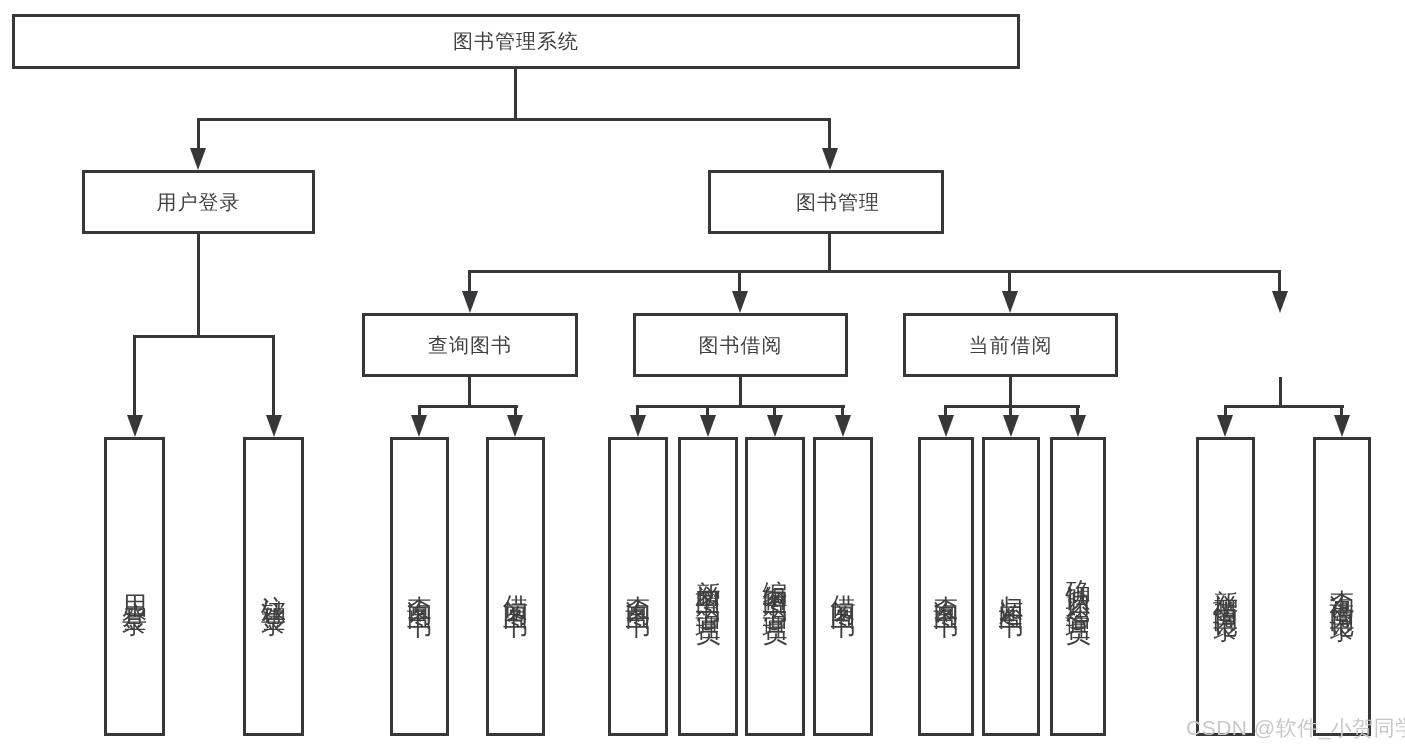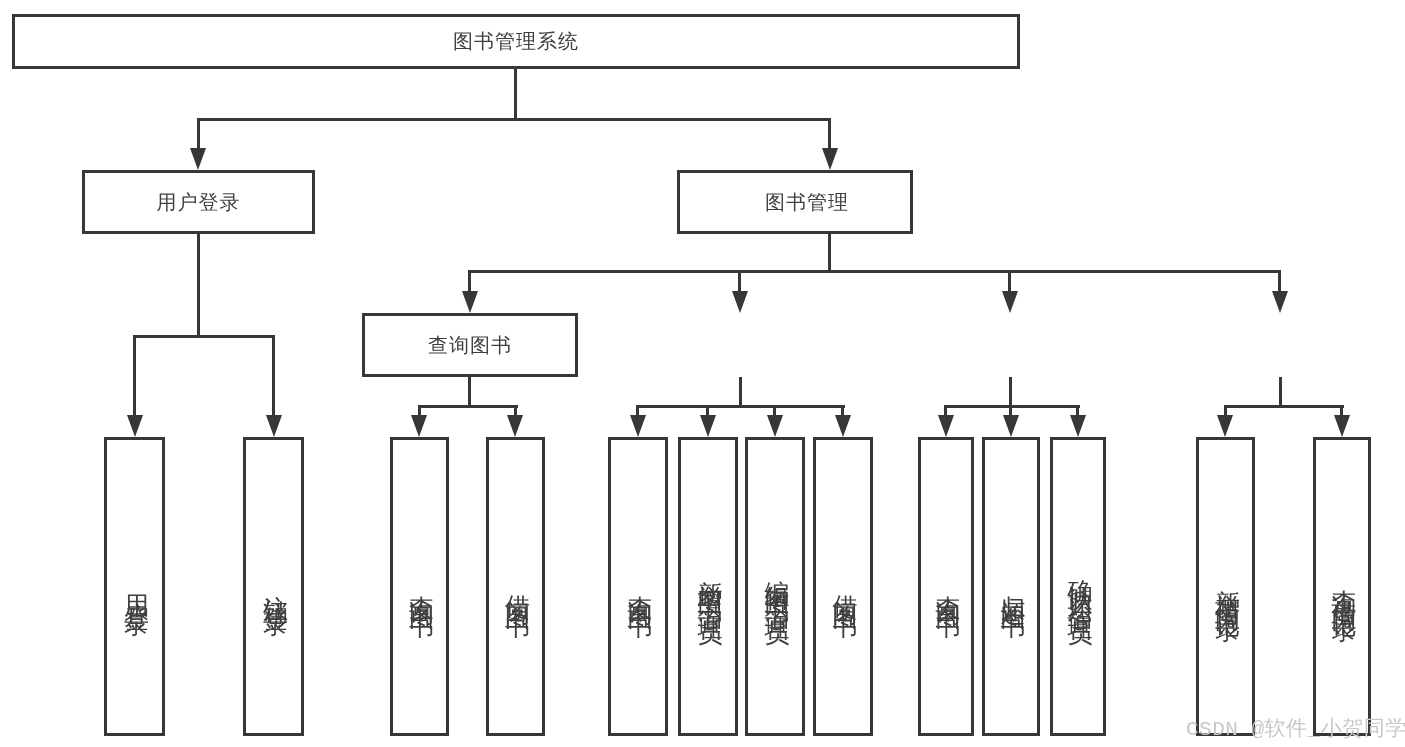--- a/index.html
+++ b/index.html
@@ -1,18 +1,18 @@
 <!DOCTYPE html>
 <html><head>
 <meta charset="utf-8">
 <style>
   html,body{margin:0;padding:0;background:#ffffff;}
   #canvas{
     position:relative;width:1405px;height:747px;background:#ffffff;overflow:hidden;
-    font-family:Liberation Mono, monospace;
+    font-family:Liberation Sans, sans-serif;
     border-radius:14px;
   }
   .node{
     position:absolute;box-sizing:border-box;border:3px solid #373739;background:#ffffff;
     display:flex;align-items:center;justify-content:center;
     font-size:20px;color:#3f3f3f;letter-spacing:1px;
   }
   .vnode{
     position:absolute;box-sizing:border-box;border:3px solid #373739;background:#ffffff;
     display:flex;align-items:center;justify-content:center;
@@ -41,41 +41,43 @@
   <div class="node" style="left:12px;top:14px;width:1008px;height:55px;">图书管理系统</div>
 
   <div class="ln" style="left:514px;top:68px;width:3px;height:50px;"></div>
   <div class="ln" style="left:197px;top:118px;width:634px;height:3px;"></div>
   <div class="ln" style="left:197px;top:118px;width:3px;height:32px;"></div>
   <div class="ar" style="left:190px;top:148px;"></div>
   <div class="ln" style="left:828px;top:118px;width:3px;height:32px;"></div>
   <div class="ar" style="left:822px;top:148px;"></div>
 
   <div class="node" style="left:82px;top:170px;width:233px;height:64px;">用户登录</div>
-  <div class="node" style="left:677px;top:170px;width:236px;height:64px;padding-left:24px;">图书管理</div>
+  <div class="node" style="left:708px;top:170px;width:236px;height:64px;padding-left:24px;">图书管理</div>
 
   <div class="ln" style="left:197px;top:234px;width:3px;height:101px;"></div>
   <div class="ln" style="left:133px;top:335px;width:142px;height:3px;"></div>
   <div class="ln" style="left:133px;top:335px;width:3px;height:80px;"></div>
   <div class="ar" style="left:127px;top:415px;"></div>
   <div class="ln" style="left:272px;top:335px;width:3px;height:80px;"></div>
   <div class="ar" style="left:266px;top:415px;"></div>
 
   <div class="ln" style="left:828px;top:234px;width:3px;height:36px;"></div>
   <div class="ln" style="left:468px;top:270px;width:813px;height:3px;"></div>
   <div class="ln" style="left:468px;top:270px;width:3px;height:23px;"></div>
   <div class="ar" style="left:462px;top:291px;"></div>
   <div class="ln" style="left:738px;top:270px;width:3px;height:23px;"></div>
   <div class="ar" style="left:732px;top:291px;"></div>
   <div class="ln" style="left:1008px;top:270px;width:3px;height:23px;"></div>
   <div class="ar" style="left:1002px;top:291px;"></div>
   <div class="ln" style="left:1278px;top:270px;width:3px;height:23px;"></div>
   <div class="ar" style="left:1272px;top:291px;"></div>
 
   <div class="node" style="left:362px;top:313px;width:216px;height:64px;">查询图书</div>
+  <div class="node" style="left:633px;top:313px;width:215px;height:64px;">图书借阅</div>
+  <div class="node" style="left:903px;top:313px;width:215px;height:64px;">当前借阅</div>
 
   <div class="ln" style="left:468px;top:377px;width:3px;height:28px;"></div>
   <div class="ln" style="left:418px;top:405px;width:100px;height:3px;"></div>
   <div class="ln" style="left:418px;top:405px;width:3px;height:12px;"></div>
   <div class="ar" style="left:411px;top:415px;"></div>
   <div class="ln" style="left:514px;top:405px;width:3px;height:12px;"></div>
   <div class="ar" style="left:507px;top:415px;"></div>
 
   <div class="ln" style="left:739px;top:377px;width:3px;height:28px;"></div>
   <div class="ln" style="left:636px;top:405px;width:209px;height:3px;"></div>

